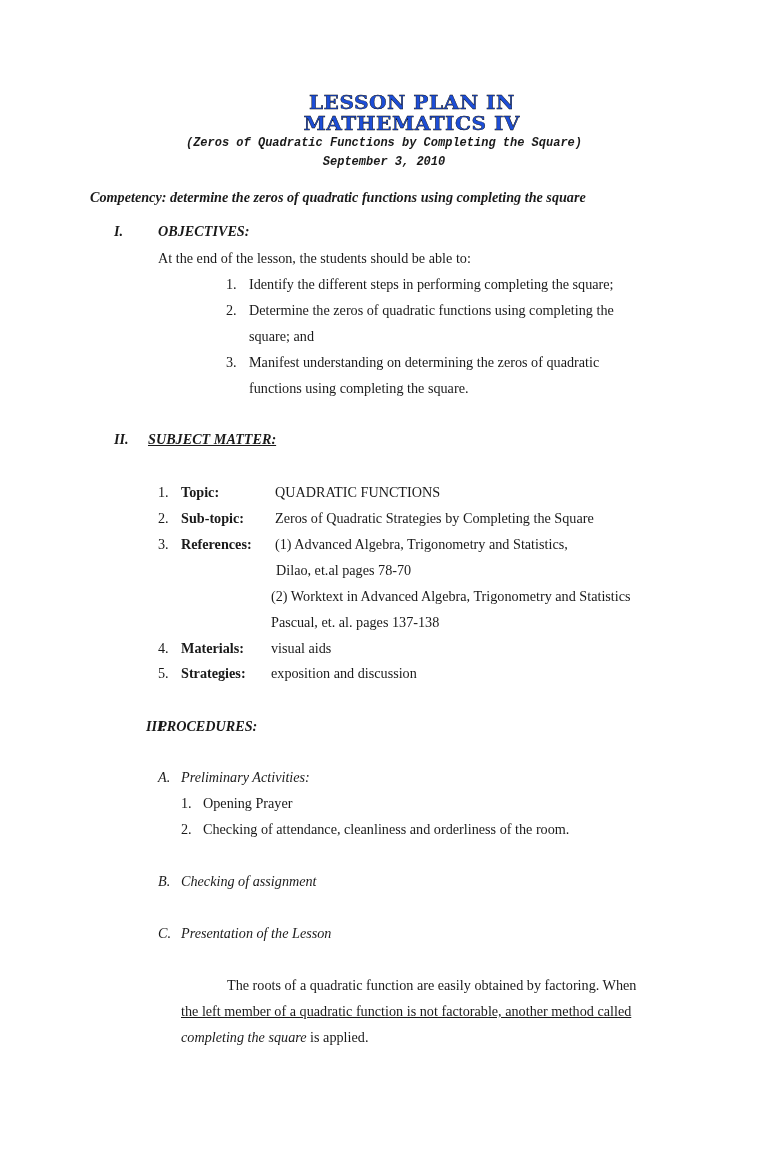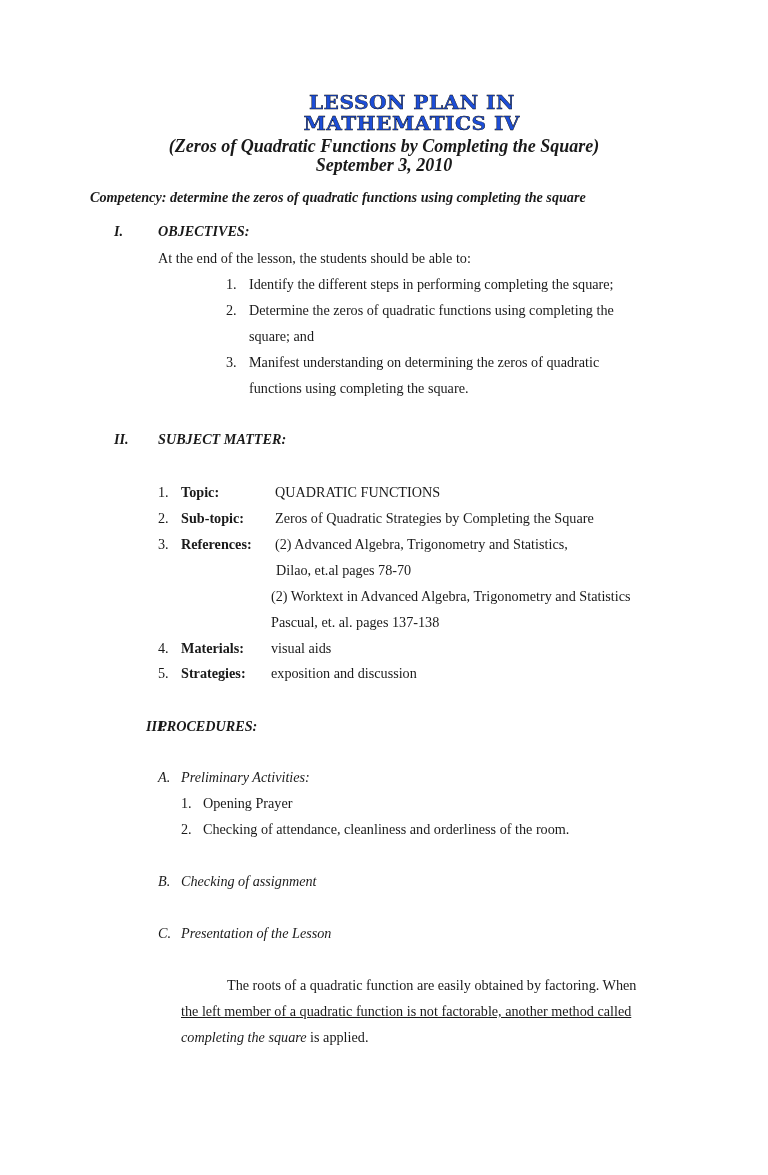--- a/index.html
+++ b/index.html
@@ -15,21 +15,21 @@
       font-family: "DejaVu Serif", "Liberation Serif", serif;
       font-weight: 900; font-size: 18px; letter-spacing: 0.4px;
       color: #1d4ed8;
       padding-left: 28px;
     }
     .title span { display: inline-block; transform: scaleX(1.12); -webkit-text-stroke: 0.4px #000; }
     .center { left: 0; width: 768px; text-align: center; }
     .bi { font-weight: bold; font-style: italic; }
     .it { font-style: italic; }
     .b { font-weight: bold; }
-    .sub { font-size: 18px; }
+    .sub { font-size: 12px; font-family: Liberation Mono, monospace; }
   </style>
 </head>
 <body>
 
 <div class="abs title" style="top:94px;"><span>LESSON  PLAN  IN</span></div>
 <div class="abs title" style="top:115px;"><span>MATHEMATICS IV</span></div>
 <div class="abs center bi sub" style="top:137px;">(Zeros of Quadratic Functions by Completing the Square)</div>
 <div class="abs center bi sub" style="top:156px;">September 3, 2010</div>
 
 <div class="abs bi" style="left:90px; top:190px;">Competency: determine the zeros of quadratic functions using completing the square</div>
@@ -43,33 +43,33 @@
 
 <div class="abs" style="left:226px; top:303px;">2.</div>
 <div class="abs" style="left:249px; top:303px;">Determine the zeros of quadratic functions using completing the</div>
 <div class="abs" style="left:249px; top:329px;">square; and</div>
 
 <div class="abs" style="left:226px; top:355px;">3.</div>
 <div class="abs" style="left:249px; top:355px;">Manifest understanding on determining the zeros of quadratic</div>
 <div class="abs" style="left:249px; top:381px;">functions using completing the square.</div>
 
 <div class="abs bi" style="left:114px; top:432px;">II.</div>
-<div class="abs bi" style="left:158px; top:432px;">SUBJECT MATTER:</div>
+<div class="abs bi" style="left:148px; top:432px;text-decoration:underline;">SUBJECT MATTER:</div>
 
 <div class="abs" style="left:158px; top:485px;">1.</div>
 <div class="abs b" style="left:181px; top:485px;">Topic:</div>
 <div class="abs" style="left:275px; top:485px;">QUADRATIC FUNCTIONS</div>
 
 <div class="abs" style="left:158px; top:511px;">2.</div>
 <div class="abs b" style="left:181px; top:511px;">Sub-topic:</div>
 <div class="abs" style="left:275px; top:511px;">Zeros of Quadratic Strategies by Completing the Square</div>
 
 <div class="abs" style="left:158px; top:537px;">3.</div>
 <div class="abs b" style="left:181px; top:537px;">References:</div>
-<div class="abs" style="left:275px; top:537px;">(2) Advanced Algebra, Trigonometry and Statistics,</div>
+<div class="abs" style="left:275px; top:537px;">(1) Advanced Algebra, Trigonometry and Statistics,</div>
 <div class="abs" style="left:276px; top:563px;">Dilao, et.al pages 78-70</div>
 <div class="abs" style="left:271px; top:589px;">(2) Worktext in Advanced Algebra, Trigonometry and Statistics</div>
 <div class="abs" style="left:271px; top:615px;">Pascual, et. al. pages 137-138</div>
 
 <div class="abs" style="left:158px; top:641px;">4.</div>
 <div class="abs b" style="left:181px; top:641px;">Materials:</div>
 <div class="abs" style="left:271px; top:641px;text-align:center;">visual aids</div>
 
 <div class="abs" style="left:158px; top:666px;">5.</div>
 <div class="abs b" style="left:181px; top:666px;">Strategies:</div>

